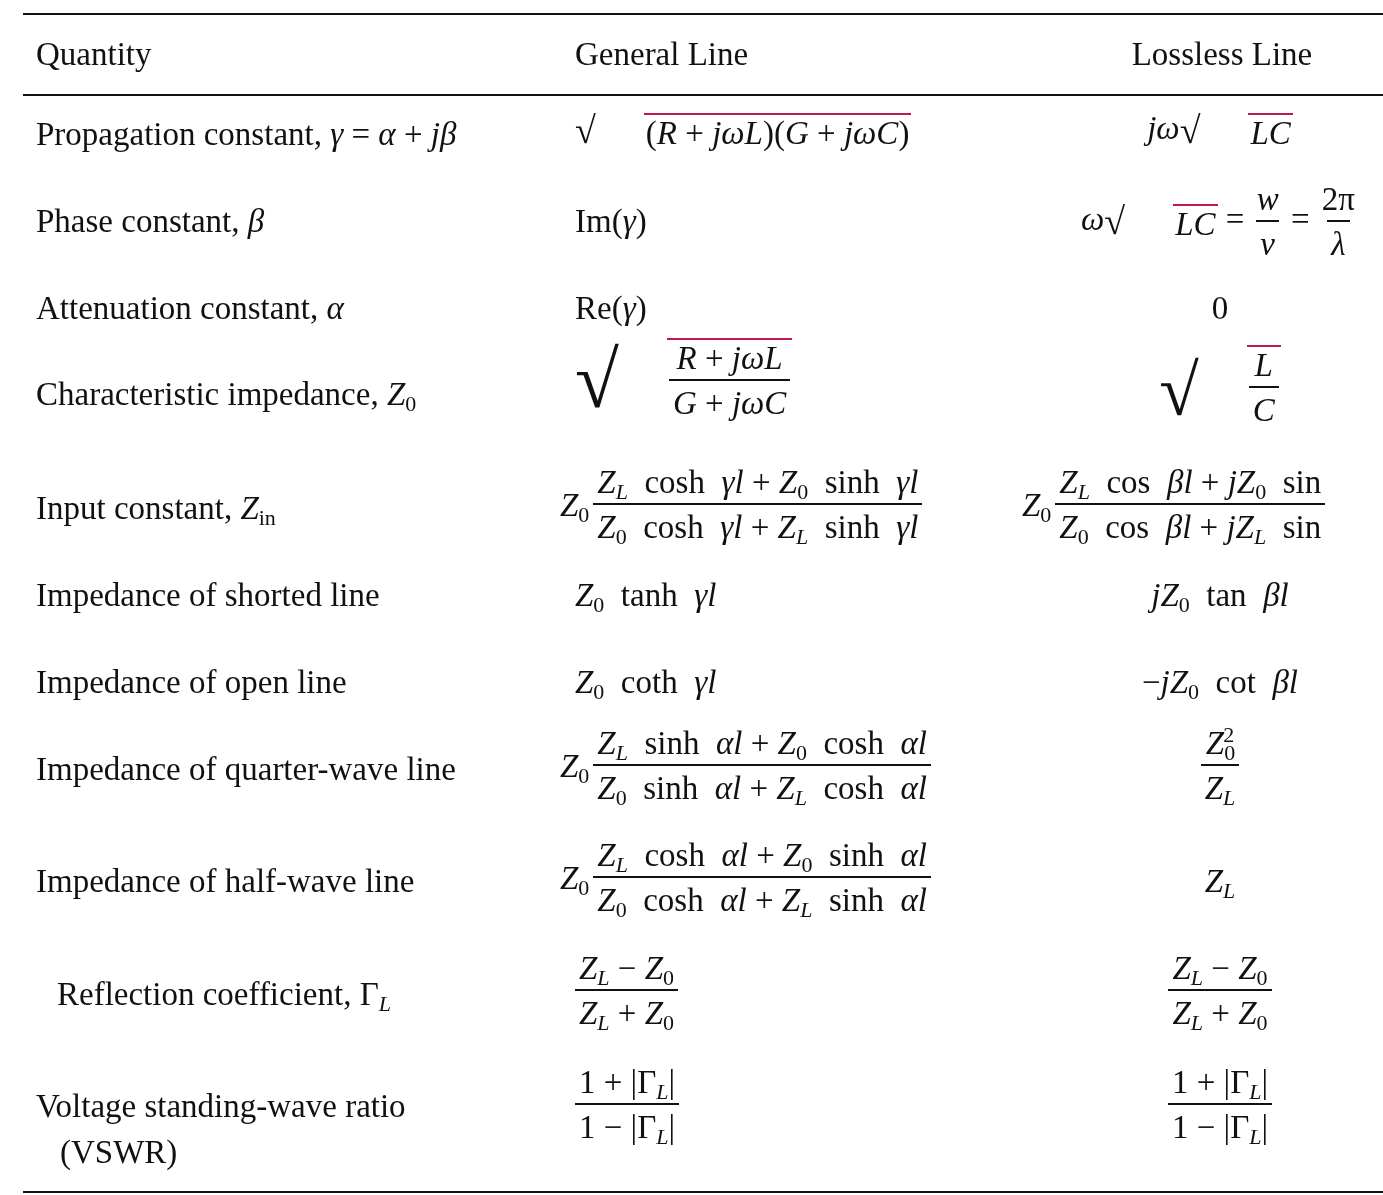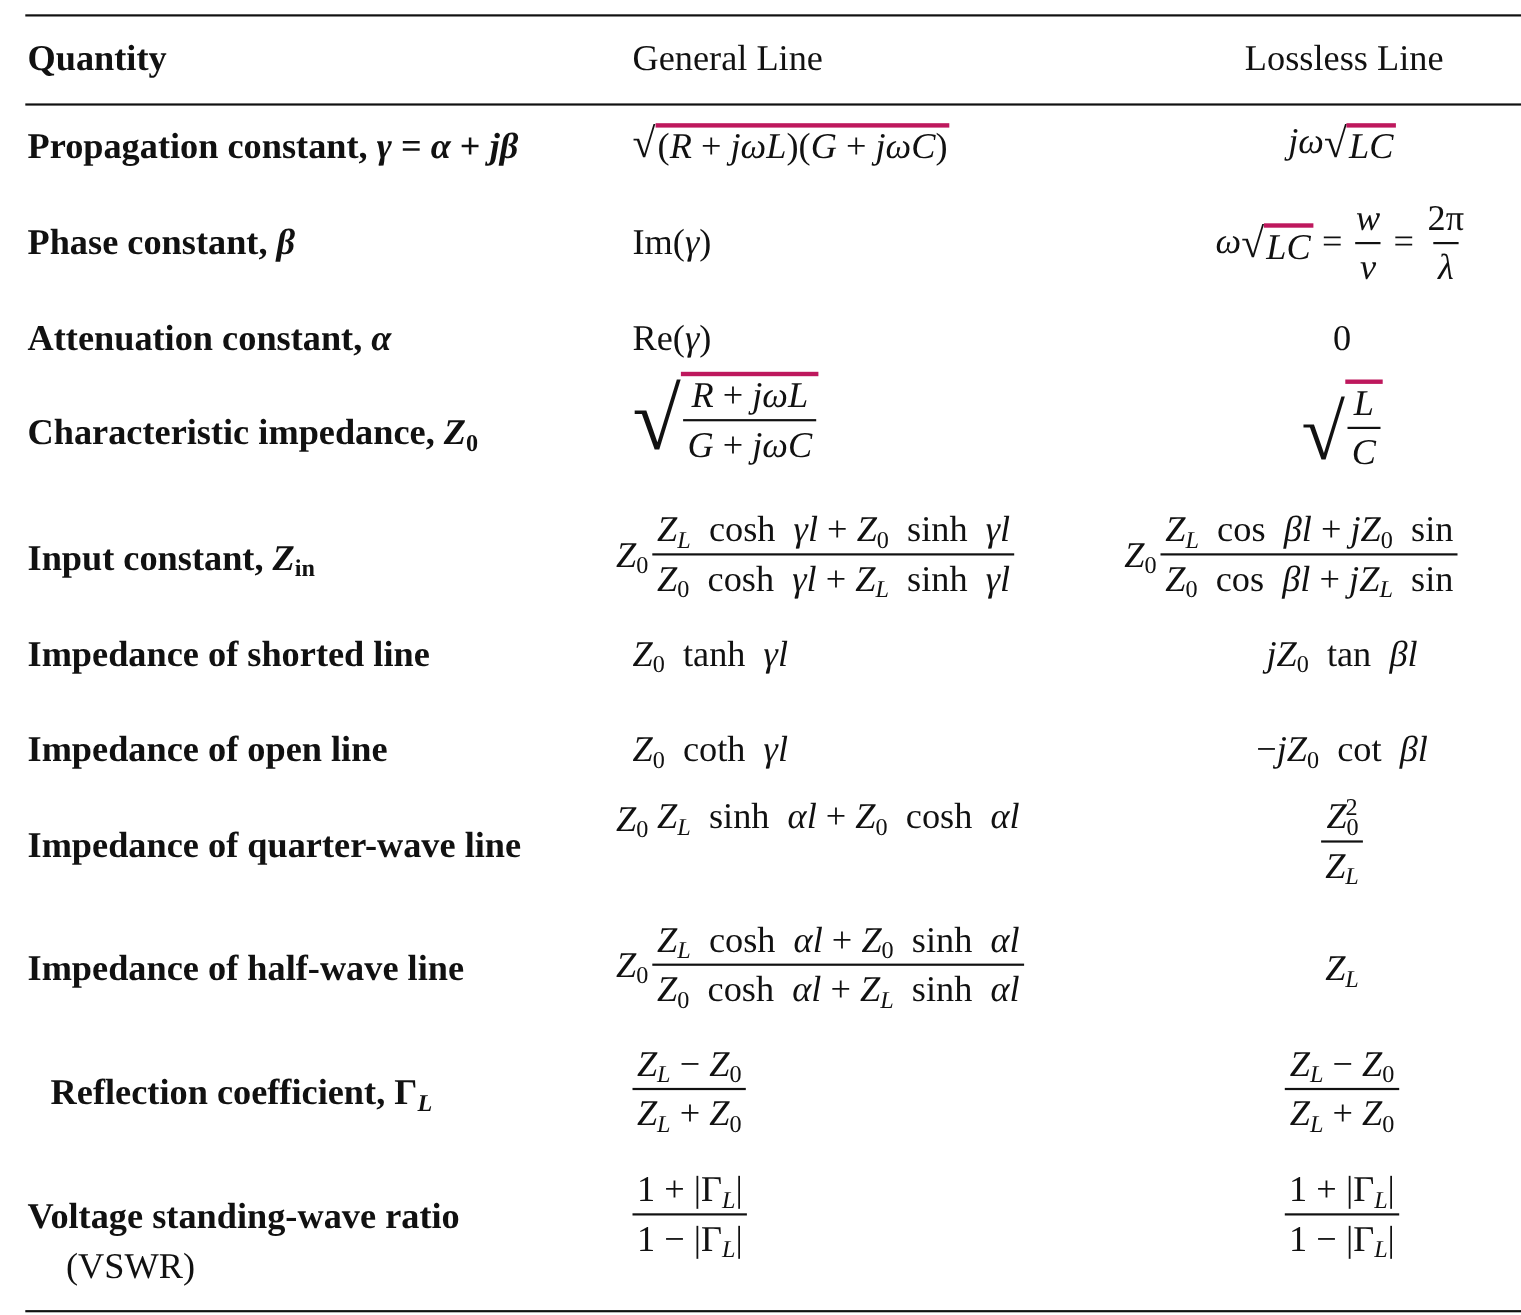--- a/index.html
+++ b/index.html
@@ -1,30 +1,30 @@
 <!DOCTYPE html>
 <html><head>
 <meta charset="utf-8">
 <style>
   html,body{margin:0;padding:0;background:#fff;}
   body{width:1383px;height:1195px;overflow:hidden;position:relative;font-family:"Liberation Serif","DejaVu Serif",serif;color:#111;font-size:33px;}
   .rule{position:absolute;left:23px;right:0;background:#111;}
   .cell{position:absolute;white-space:nowrap;line-height:1;}
-  .q{left:25px;font-weight:bold;}
+  .q{left:36px;}
   .g{left:575px;width:400px;text-align:left;}
   .l{left:1020px;width:400px;text-align:center;}
   i{font-style:italic;}
   sub{font-size:22px;vertical-align:-6px;line-height:0;}
   sup{font-size:22px;vertical-align:12px;line-height:0;}
   .frac{display:inline-flex;flex-direction:column;align-items:center;vertical-align:middle;}
   .frac .num{padding:0 4px 4px;}
   .frac .den{padding:6px 4px 0;border-top:2px solid #111;}
   .sqrt{display:inline-flex;align-items:flex-end;vertical-align:middle;}
   .sqrt .rad{font-size:1.15em;line-height:1;}
-  .sqrt .in{border-top:4px solid #be185d;padding:2px 2px 0;}
+  .sqrt .in{border-top:2px solid #be185d;padding:2px 2px 0;margin-left:48px;}
   .pre{display:inline-block;vertical-align:middle;margin-right:4px;}
 </style>
 </head>
 <body>
 
 <div class="rule" style="top:13px;height:2px;"></div>
 <div class="rule" style="top:94px;height:2px;"></div>
 <div class="rule" style="top:1191px;height:2px;"></div>
 
 <div class="cell q" style="top:38px;">Quantity</div>
@@ -88,20 +88,21 @@
 <div class="cell g" style="top:579px;"><i>Z</i><sub>0</sub>&nbsp; tanh&nbsp; <i>γl</i></div>
 <div class="cell l" style="top:579px;"><i>jZ</i><sub>0</sub>&nbsp; tan&nbsp; <i>βl</i></div>
 
 <div class="cell q" style="top:666px;">Impedance of open line</div>
 <div class="cell g" style="top:666px;font-family:Liberation Serif, serif;"><i>Z</i><sub>0</sub>&nbsp; coth&nbsp; <i>γl</i></div>
 <div class="cell l" style="top:666px;">−<i>jZ</i><sub>0</sub>&nbsp; cot&nbsp; <i>βl</i></div>
 
 <div class="cell q" style="top:753px;">Impedance of quarter-wave line</div>
 <div class="cell g" style="top:727px;left:560px;width:430px;"><span class="pre"><i>Z</i><sub>0</sub></span><span class="frac">
       <span class="num"><i>Z<sub>L</sub></i>&nbsp; sinh&nbsp; <i>αl</i> + <i>Z</i><sub>0</sub>&nbsp; cosh&nbsp; <i>αl</i></span>
+      <span class="den"><i>Z</i><sub>0</sub>&nbsp; sinh&nbsp; <i>αl</i> + <i>Z<sub>L</sub></i>&nbsp; cosh&nbsp; <i>αl</i></span>
     </span></div>
 <div class="cell l" style="top:727px;"><span class="frac">
       <span class="num"><i>Z</i><sub>0</sub><sup style="margin-left:-12px;">2</sup></span>
       <span class="den"><i>Z<sub>L</sub></i></span>
     </span></div>
 
 <div class="cell q" style="top:865px;">Impedance of half-wave line</div>
 <div class="cell g" style="top:839px;left:560px;width:430px;"><span class="pre"><i>Z</i><sub>0</sub></span><span class="frac">
       <span class="num"><i>Z<sub>L</sub></i>&nbsp; cosh&nbsp; <i>αl</i> + <i>Z</i><sub>0</sub>&nbsp; sinh&nbsp; <i>αl</i></span>
       <span class="den"><i>Z</i><sub>0</sub>&nbsp; cosh&nbsp; <i>αl</i> + <i>Z<sub>L</sub></i>&nbsp; sinh&nbsp; <i>αl</i></span>

